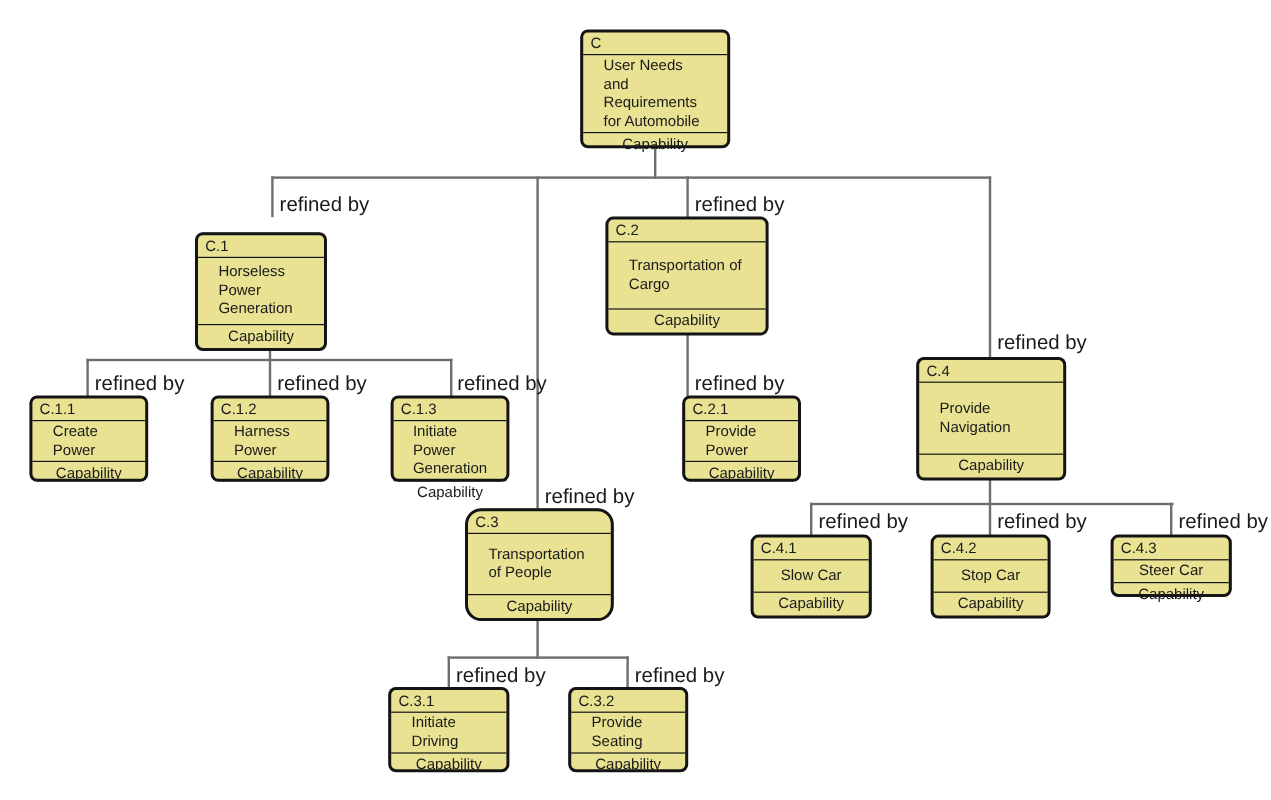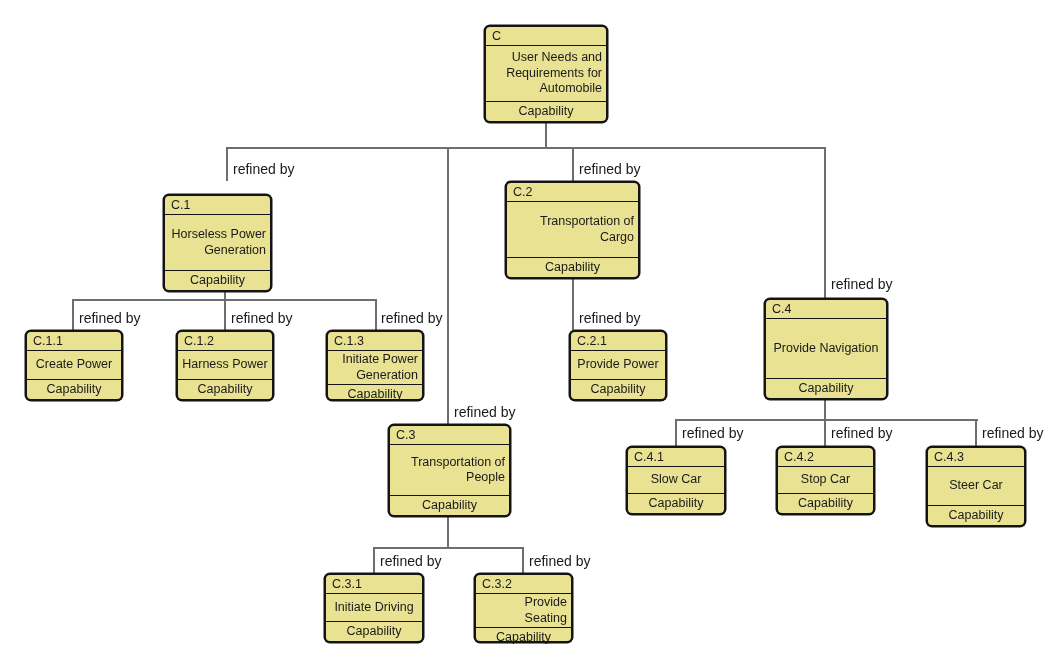--- a/index.html
+++ b/index.html
@@ -29,38 +29,38 @@
     line-height: 18px;
     padding-left: 6px;
     text-align: left;
     border-bottom: 1.5px solid #141414;
   }
   .node-name {
     flex: 1 1 auto;
     display: flex;
     align-items: center;
     justify-content: center;
-    text-align: right;
+    text-align: left;
     line-height: 15.5px;
-    padding: 1px 4px;
+    padding: 1px 17px;
   }
   .node-type {
     flex: 0 0 auto;
     height: 20px;
     line-height: 18px;
     text-align: center;
     border-top: 1.5px solid #141414;
   }
   .line {
     position: absolute;
     background: #6e6e6e;
   }
   .edge-label {
     position: absolute;
-    font-size: 14px;
+    font-size: 17px;
     white-space: nowrap;
     color: #1a1a1a;
   }
 </style>
 </head>
 <body>
 
 <div class="canvas">
 
   <div class="line" style="left:545px; top:122px; width:2px; height:27px;"></div>
@@ -114,21 +114,21 @@
     <div class="node-name">Horseless Power Generation</div>
     <div class="node-type">Capability</div>
   </div>
 
   <div class="node" style="left:505px; top:181px; width:135px; height:98px;">
     <div class="node-id">C.2</div>
     <div class="node-name">Transportation of Cargo</div>
     <div class="node-type">Capability</div>
   </div>
 
-  <div class="node" style="left:388px; top:424px; width:123px; height:93px;">
+  <div class="node" style="left:388px; top:424px; width:123px; height:93px;border-radius:13px;">
     <div class="node-id">C.3</div>
     <div class="node-name">Transportation of People</div>
     <div class="node-type">Capability</div>
   </div>
 
   <div class="node" style="left:764px; top:298px; width:124px; height:102px;">
     <div class="node-id">C.4</div>
     <div class="node-name">Provide Navigation</div>
     <div class="node-type">Capability</div>
   </div>
@@ -174,19 +174,19 @@
     <div class="node-name">Slow Car</div>
     <div class="node-type">Capability</div>
   </div>
 
   <div class="node" style="left:776px; top:446px; width:99px; height:69px;">
     <div class="node-id">C.4.2</div>
     <div class="node-name">Stop Car</div>
     <div class="node-type">Capability</div>
   </div>
 
-  <div class="node" style="left:926px; top:446px; width:100px; height:81px;">
+  <div class="node" style="left:926px; top:446px; width:100px; height:51px;">
     <div class="node-id">C.4.3</div>
     <div class="node-name">Steer Car</div>
     <div class="node-type">Capability</div>
   </div>
 
 </div>
 
 </body></html>

